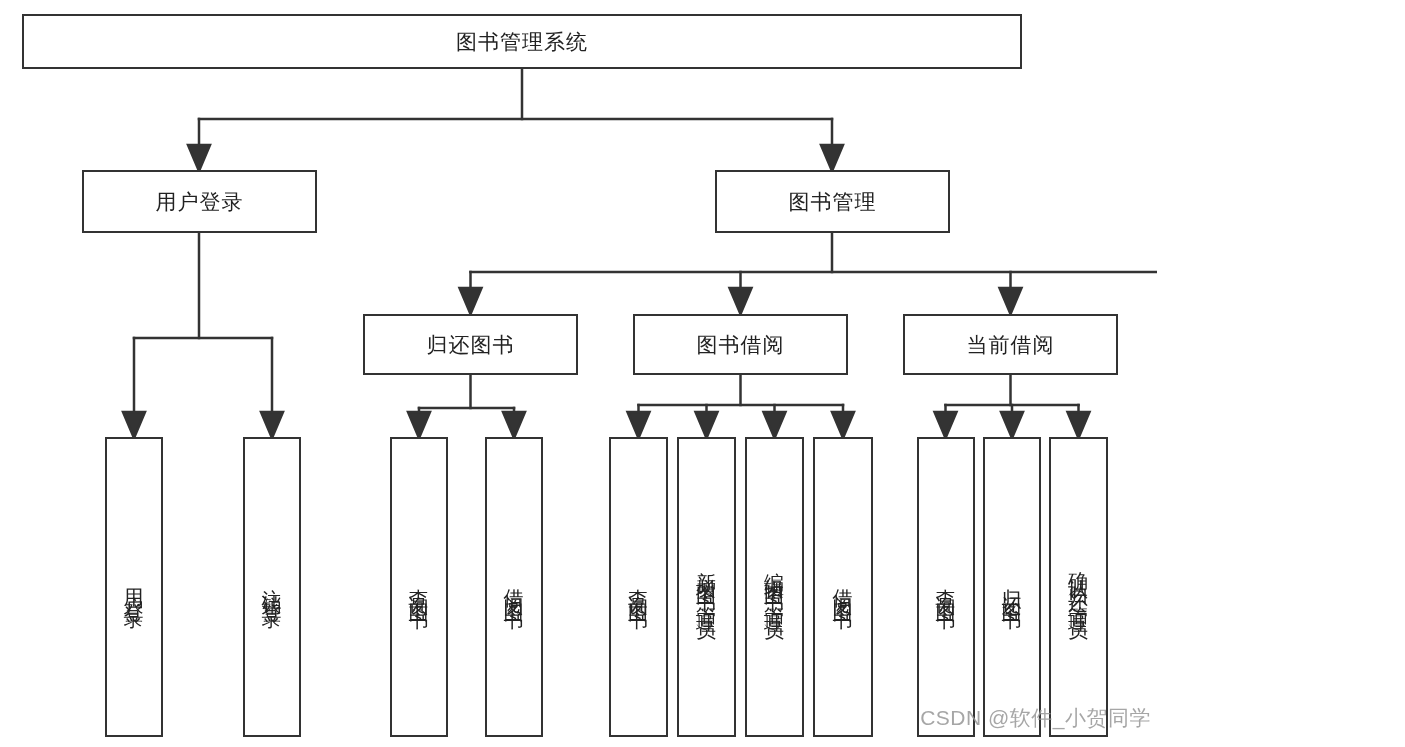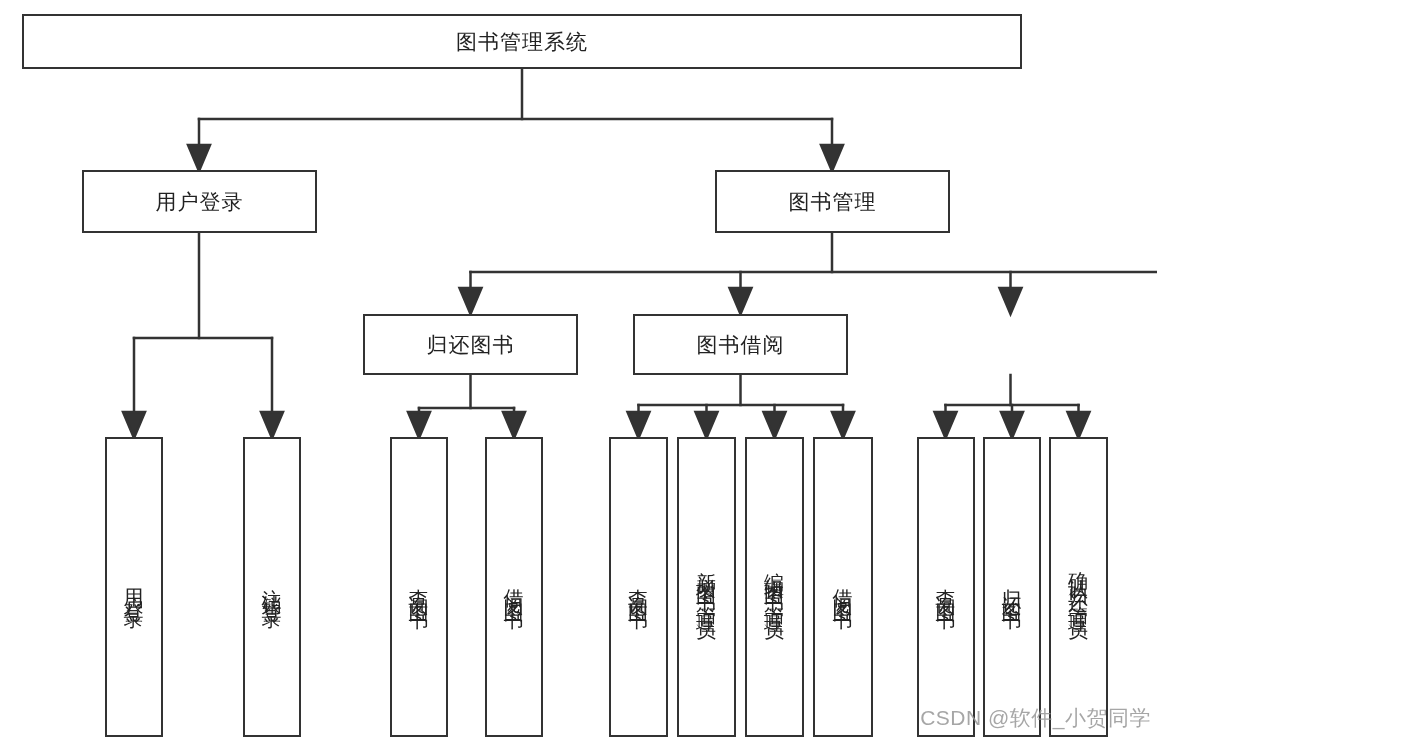--- a/index.html
+++ b/index.html
@@ -148,20 +148,23 @@
   <div class="box" style="left:715px; top:170px; width:235px; height:63px;">
     <span class="hlabel">图书管理</span>
   </div>
 
   <div class="box" style="left:363px; top:314px; width:215px; height:61px;">
     <span class="hlabel">归还图书</span>
   </div>
   <div class="box" style="left:633px; top:314px; width:215px; height:61px;font-family:Liberation Serif, serif;">
     <span class="hlabel">图书借阅</span>
   </div>
+  <div class="box" style="left:903px; top:314px; width:215px; height:61px;">
+    <span class="hlabel">当前借阅</span>
+  </div>
 
   <div class="box" style="left:105px; top:437px; width:58px; height:300px;">
     <span class="vtext">用户登录</span>
   </div>
   <div class="box" style="left:243px; top:437px; width:58px; height:300px;">
     <span class="vtext">注销登录</span>
   </div>
 
   <div class="box" style="left:390px; top:437px; width:58px; height:300px;">
     <span class="vtext">查询图书</span>

